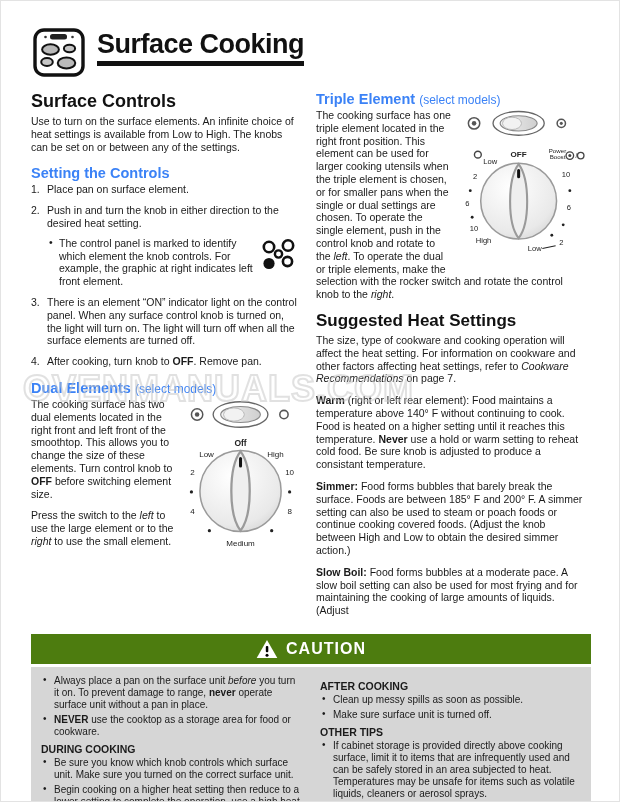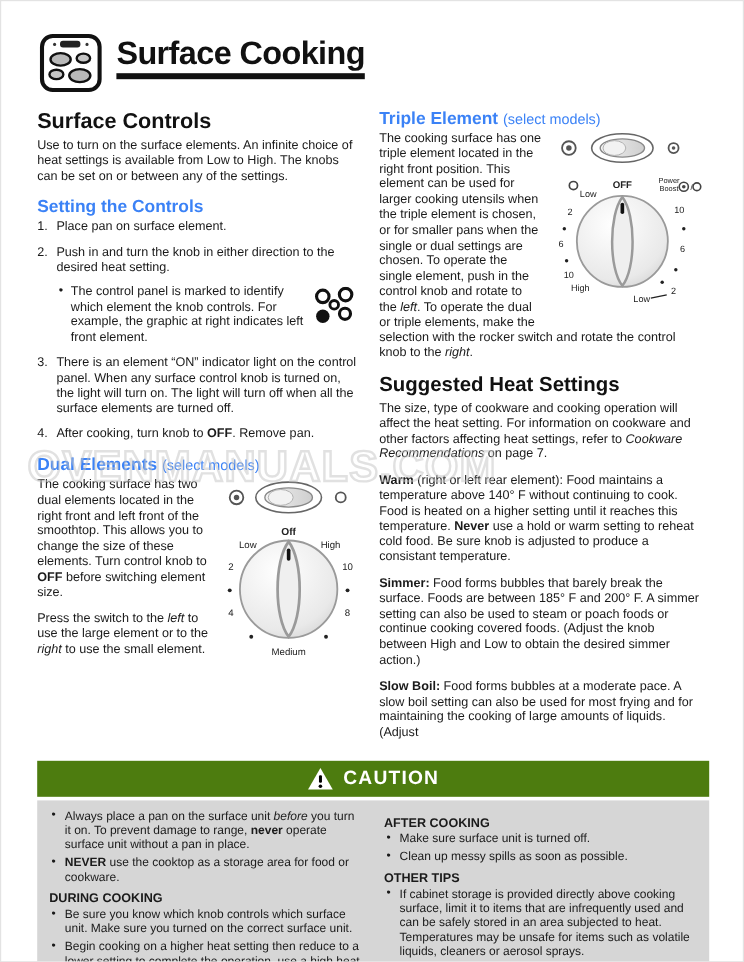--- a/index.html
+++ b/index.html
@@ -246,22 +246,22 @@
         <h4>DURING COOKING</h4>
         <ul>
           <li>Be sure you know which knob controls which surface unit. Make sure you turned on the correct surface unit.</li>
           <li>Begin cooking on a higher heat setting then reduce to a lower setting to complete the operation.  use a high heat setting for extended cooking.</li>
 
         </ul>
       </div>
       <div class="c-col">
         <h4>AFTER COOKING</h4>
         <ul>
+          <li>Clean up messy spills as soon as possible.</li>
           <li>Make sure surface unit is turned off.</li>
-          <li>Clean up messy spills as soon as possible.</li>
         </ul>
         <h4>OTHER TIPS</h4>
         <ul>
           <li>If cabinet storage is provided directly above cooking surface, limit it to items that are infrequently used and can be safely stored in an area subjected to heat. Temperatures may be unsafe for items such as volatile liquids, cleaners or aerosol sprays.</li>
           <li><b>NEVER</b> leave any items, especially plastic items, on the cooktop. The hot air from the vent may ignite flammable items, melt or soften plastics, or increase pressure in closed containers causing them to burst.</li>
 
         </ul>
       </div>
     </div>
   </section>

